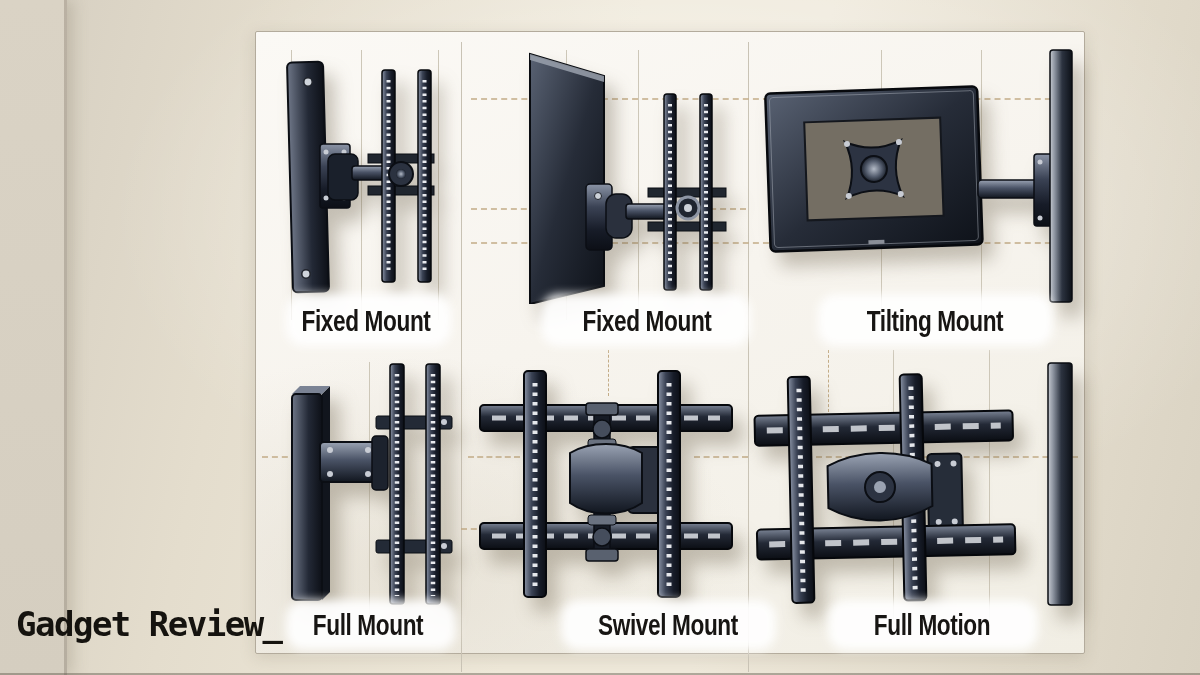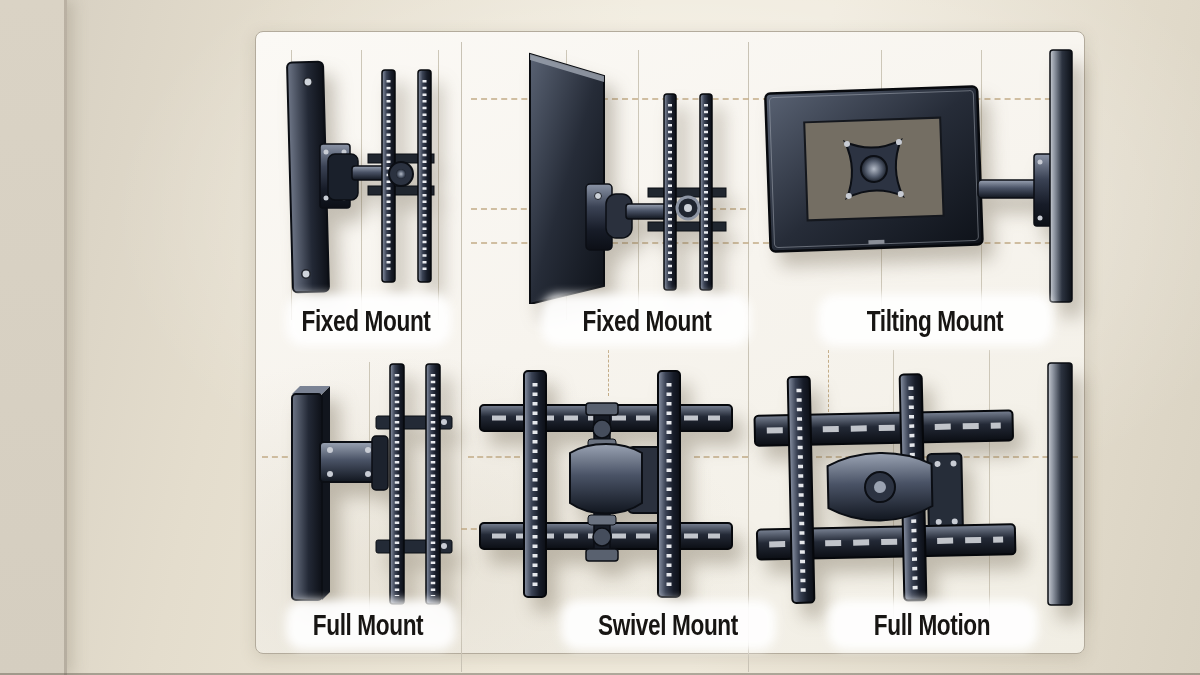--- a/index.html
+++ b/index.html
@@ -15,21 +15,21 @@
     background:linear-gradient(180deg,#dad3c5,#d5cec0);
     border-right:3px solid rgba(125,116,99,.35);
     box-shadow:6px 0 14px rgba(120,110,90,.25);
   }
   .bottom-edge{
     position:absolute;left:0;bottom:0;width:1200px;height:2px;
     background:rgba(95,89,76,.45);
   }
   .panel{
     position:absolute;left:255px;top:31px;width:828px;height:621px;
-    border:1px solid #b3ab9c;border-radius:8px;
+    border:1px solid #b3ab9c;border-radius:2px;
     background:
       radial-gradient(ellipse 500px 320px at 18% 88%, rgba(215,207,190,.45), rgba(215,207,190,0) 70%),
       linear-gradient(160deg,#fbf9f5 0%,#f7f4ee 45%,#f1eee4 100%);
     box-shadow:0 4px 16px rgba(110,100,80,.18);
     text-align:center;
   }
   .guide{position:absolute;}
   .vguide{width:0;border-left:1px solid #cdc7b8;}
   .vguide.dash{border-left:1px dashed #c3ac87;}
   .hguide{height:0;border-top:1px solid #cdc7b8;}
@@ -278,14 +278,15 @@
     <div class="label-patch" style="left:572px;top:568px;width:210px;height:50px"></div>
 
     <div class="mount-label" style="left:110px;top:272px">Fixed Mount</div>
     <div class="mount-label" style="left:391px;top:272px">Fixed Mount</div>
     <div class="mount-label" style="left:679px;top:272px">Tilting Mount</div>
     <div class="mount-label" style="left:112px;top:576px">Full Mount</div>
     <div class="mount-label" style="left:412px;top:576px">Swivel Mount</div>
     <div class="mount-label" style="left:676px;top:576px">Full Motion</div>
   </div>
 
+  <div class="logo">Gadget Review_</div>
   <div class="bottom-edge"></div>
 </div>
 
 </body></html>

